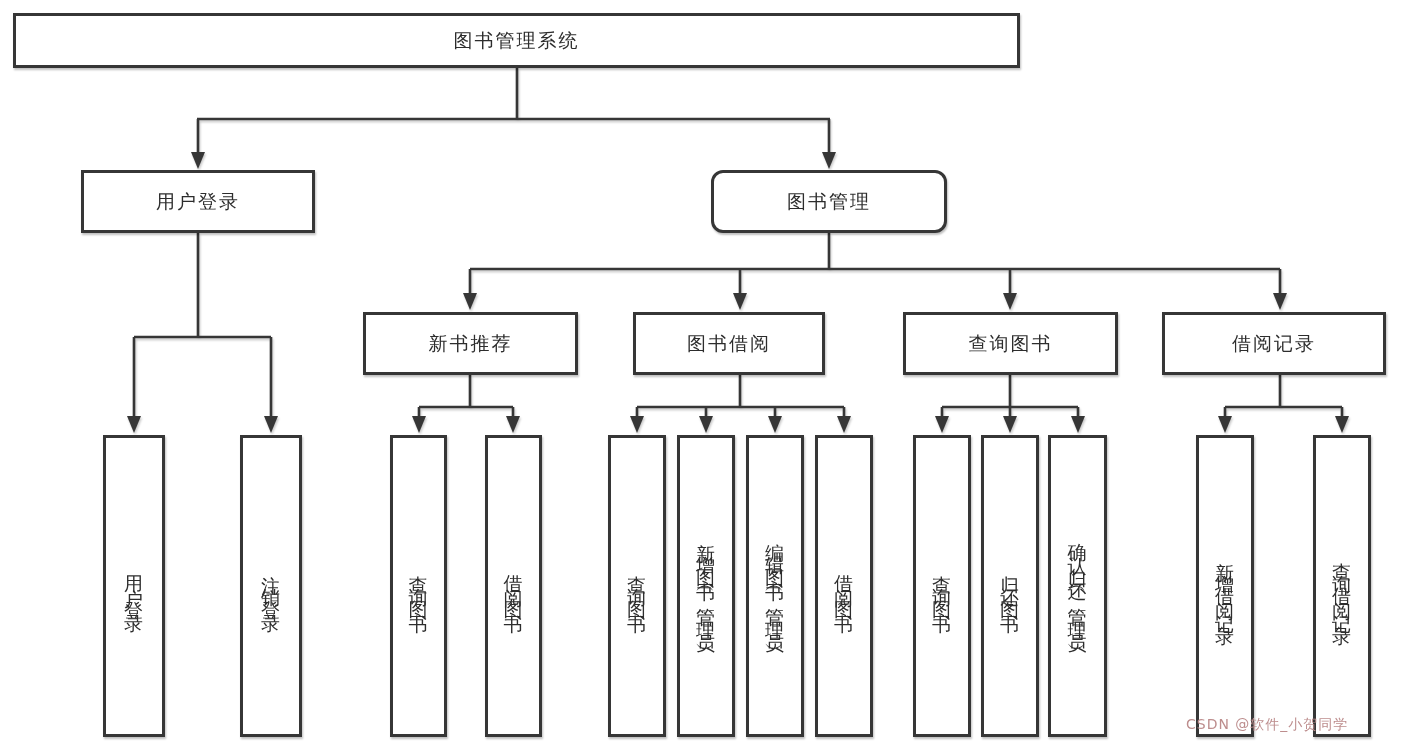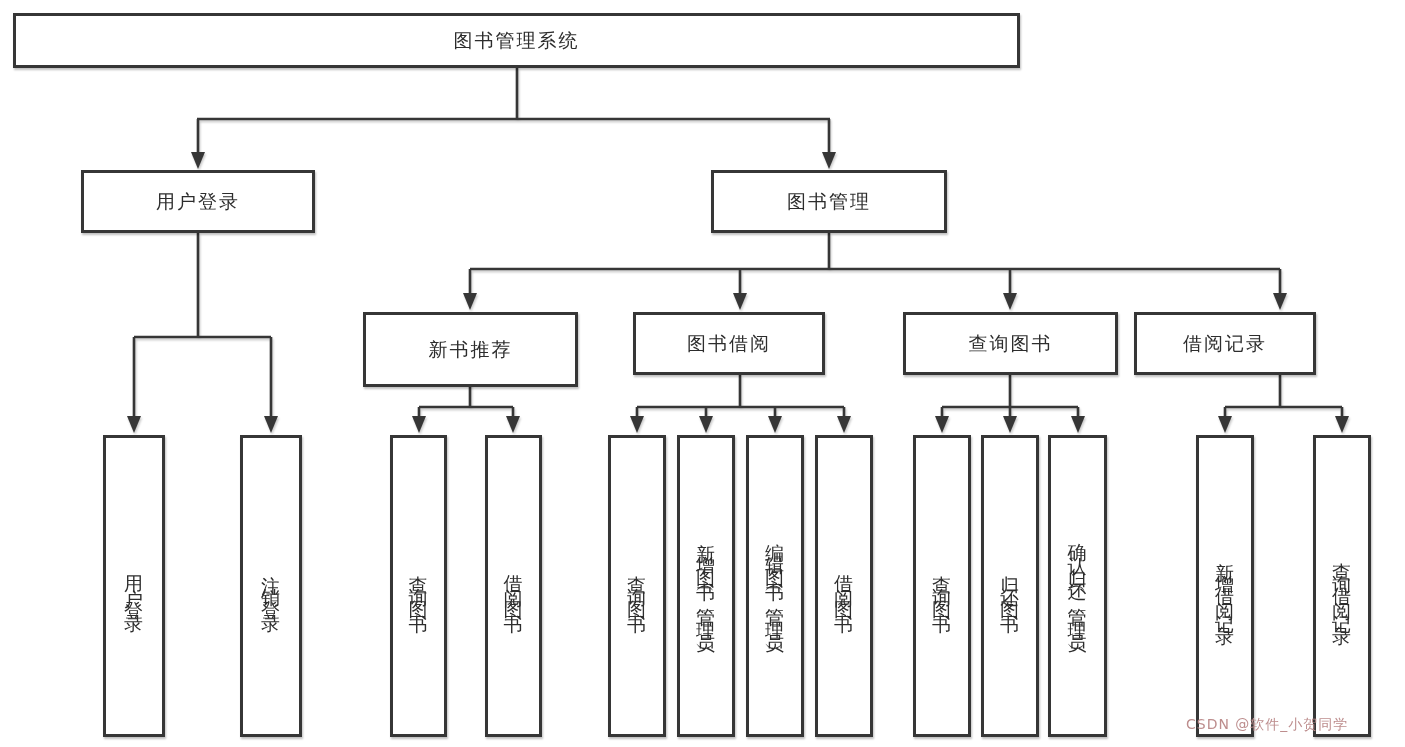--- a/index.html
+++ b/index.html
@@ -114,34 +114,34 @@
     </g>
   </svg>
 
   <div class="box" style="left:13px; top:13px; width:1007px; height:55px;">
     <span class="h-label">图书管理系统</span>
   </div>
 
   <div class="box" style="left:81px; top:170px; width:234px; height:63px;">
     <span class="h-label">用户登录</span>
   </div>
-  <div class="box" style="left:711px; top:170px; width:236px; height:63px;">
+  <div class="box" style="left:711px; top:170px; width:236px; height:63px;border-radius:12px;">
     <span class="h-label">图书管理</span>
   </div>
 
-  <div class="box" style="left:363px; top:312px; width:215px; height:75px;">
+  <div class="box" style="left:363px; top:312px; width:215px; height:63px;">
     <span class="h-label">新书推荐</span>
   </div>
   <div class="box" style="left:633px; top:312px; width:192px; height:63px;">
     <span class="h-label">图书借阅</span>
   </div>
   <div class="box" style="left:903px; top:312px; width:215px; height:63px;">
     <span class="h-label">查询图书</span>
   </div>
-  <div class="box" style="left:1134px; top:312px; width:182px; height:63px;text-align:right;">
+  <div class="box" style="left:1162px; top:312px; width:224px; height:63px;text-align:right;">
     <span class="h-label">借阅记录</span>
   </div>
 
   <div class="box" style="left:103px; top:435px; width:62px; height:302px;">
     <span class="v-label">用户登录</span>
   </div>
   <div class="box" style="left:240px; top:435px; width:62px; height:302px;">
     <span class="v-label">注销登录</span>
   </div>
 

